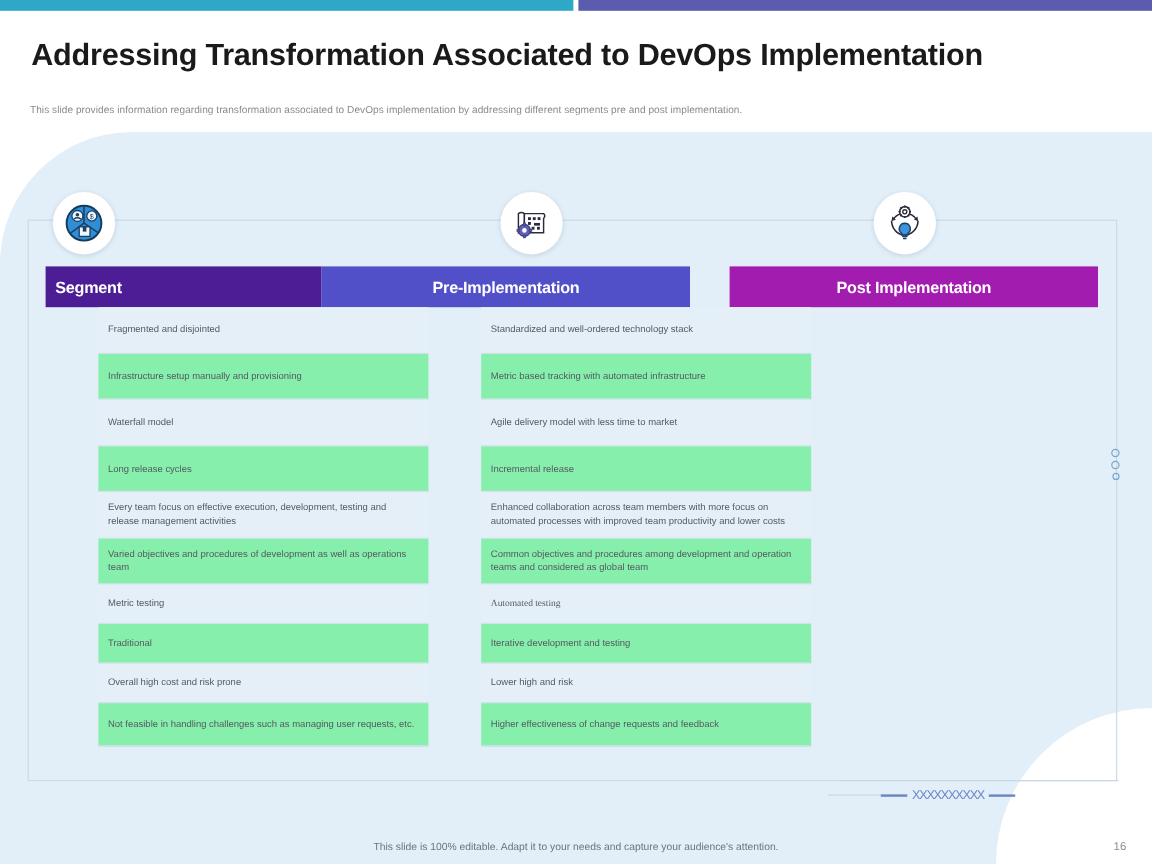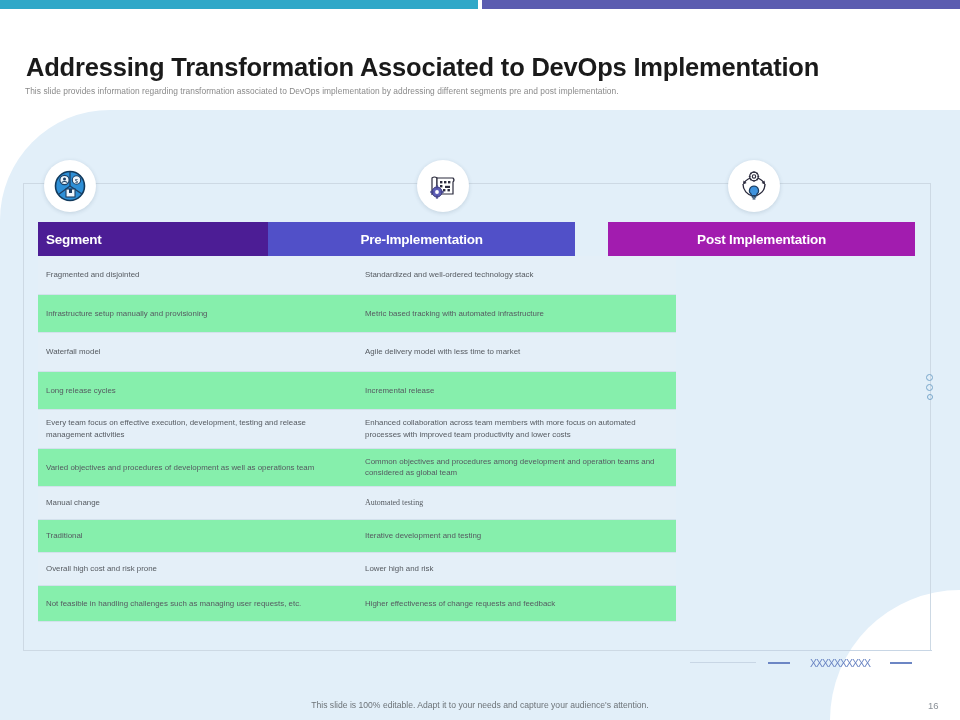--- a/index.html
+++ b/index.html
@@ -42,21 +42,20 @@
   
   .slide-title {
     position: absolute;
     left: 26px;
     top: 32px;
     font-size: 25.5px;
     font-weight: bold;
     color: #1a1a1a;
     letter-spacing: -0.2px;
     white-space: nowrap;
-    margin-top: 21px;
   }
   .slide-subtitle {
     position: absolute;
     left: 25px;
     top: 86px;
     font-size: 8.4px;
     color: #8a8a8a;
     white-space: nowrap;
     letter-spacing: 0.05px;
   }
@@ -163,20 +162,21 @@
 
   .data-cell {
     box-sizing: border-box;
     padding: 0 10px 0 8px;
     display: flex;
     align-items: center;
     font-size: 7.9px;
     color: #555a60;
     line-height: 1.45;
     border-bottom: 1px solid #d3e1ec;
+    margin-left: 44px;
   }
   .data-cell.alt  { background: #86efac; }
   .data-cell.alt2 { background: #e4eff8; }
 
   
   .icon-badge {
     position: absolute;
     width: 52px;
     height: 52px;
     border-radius: 50%;
@@ -205,25 +205,25 @@
     height: 7px;
     border-radius: 50%;
     border: 1.4px solid #7aa8cc;
     box-sizing: border-box;
   }
   .side-dots .dot.small { width: 6px; height: 6px; }
 
   
   .bottom-deco {
     position: absolute;
-    left: 768px;
+    left: 734px;
     top: 657px;
     display: flex;
     align-items: center;
-    gap: 20px;
+    gap: 4px;
   }
   .deco-line {
     width: 22px;
     height: 1.6px;
     background: #6c86c4;
   }
   .deco-x {
     font-size: 10.5px;
     color: #6c86c4;
     letter-spacing: -1px;
@@ -353,21 +353,21 @@
     <div class="th th-post">Post Implementation</div>
   </div>
   <div class="tbody">
     <div class="col-pre" id="precol">
         <div class="data-cell alt2" style="height: 38.5px;">Fragmented and disjointed</div>
         <div class="data-cell alt" style="height: 38.5px;">Infrastructure setup manually and provisioning</div>
         <div class="data-cell alt2" style="height: 38.5px;">Waterfall model</div>
         <div class="data-cell alt" style="height: 38.5px;">Long release cycles</div>
         <div class="data-cell alt2" style="height: 38.5px;">Every team focus on effective execution, development, testing and release management activities</div>
         <div class="data-cell alt" style="height: 38.5px;">Varied objectives and procedures of development as well as operations team</div>
-        <div class="data-cell alt2" style="height: 33px;">Manual  change</div>
+        <div class="data-cell alt2" style="height: 33px;">Metric  testing</div>
         <div class="data-cell alt" style="height: 33px;">Traditional</div>
         <div class="data-cell alt2" style="height: 33px;">Overall high cost and risk  prone</div>
         <div class="data-cell alt" style="height: 36px;">Not feasible in handling challenges such as managing  user requests, etc.</div>
       </div>
     <div class="col-post" id="postcol">
         <div class="data-cell alt2" style="height: 38.5px;">Standardized  and  well-ordered  technology stack</div>
         <div class="data-cell alt" style="height: 38.5px;">Metric based tracking with  automated infrastructure</div>
         <div class="data-cell alt2" style="height: 38.5px;">Agile delivery model with less time to market</div>
         <div class="data-cell alt" style="height: 38.5px;">Incremental release</div>
         <div class="data-cell alt2" style="height: 38.5px;">Enhanced collaboration  across team members with more focus on automated processes with improved team productivity and lower costs</div>

